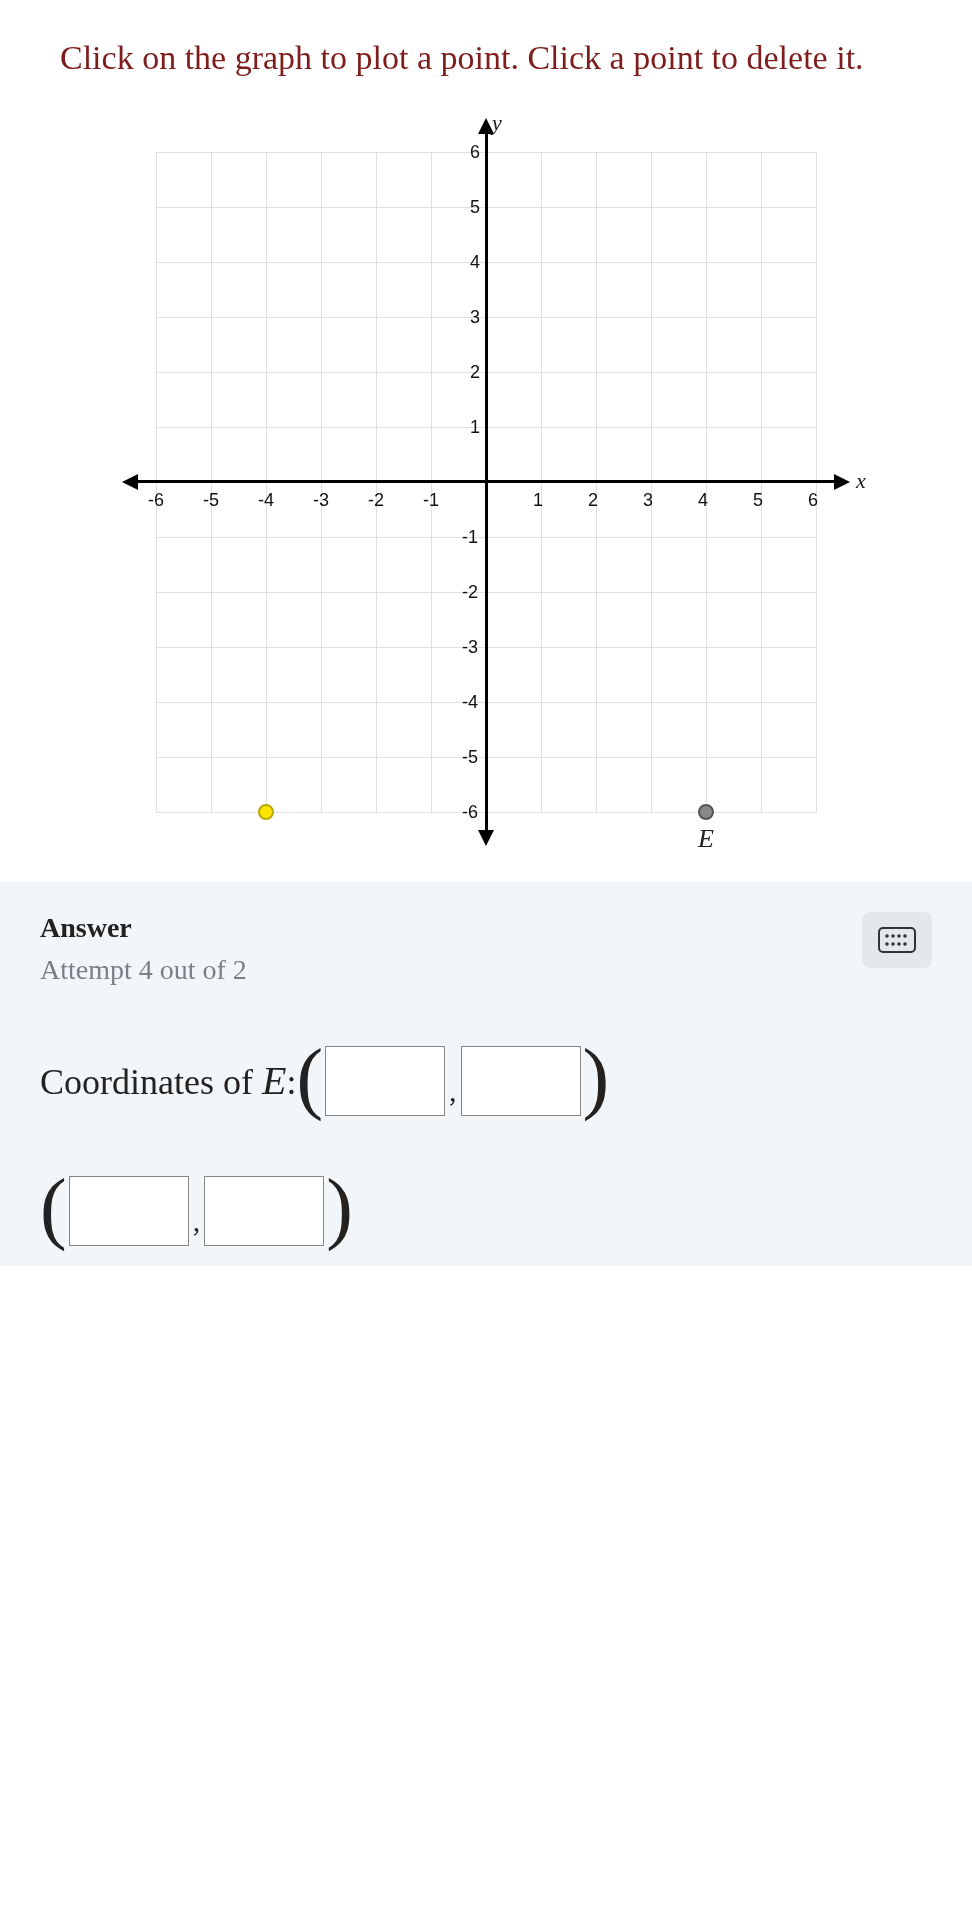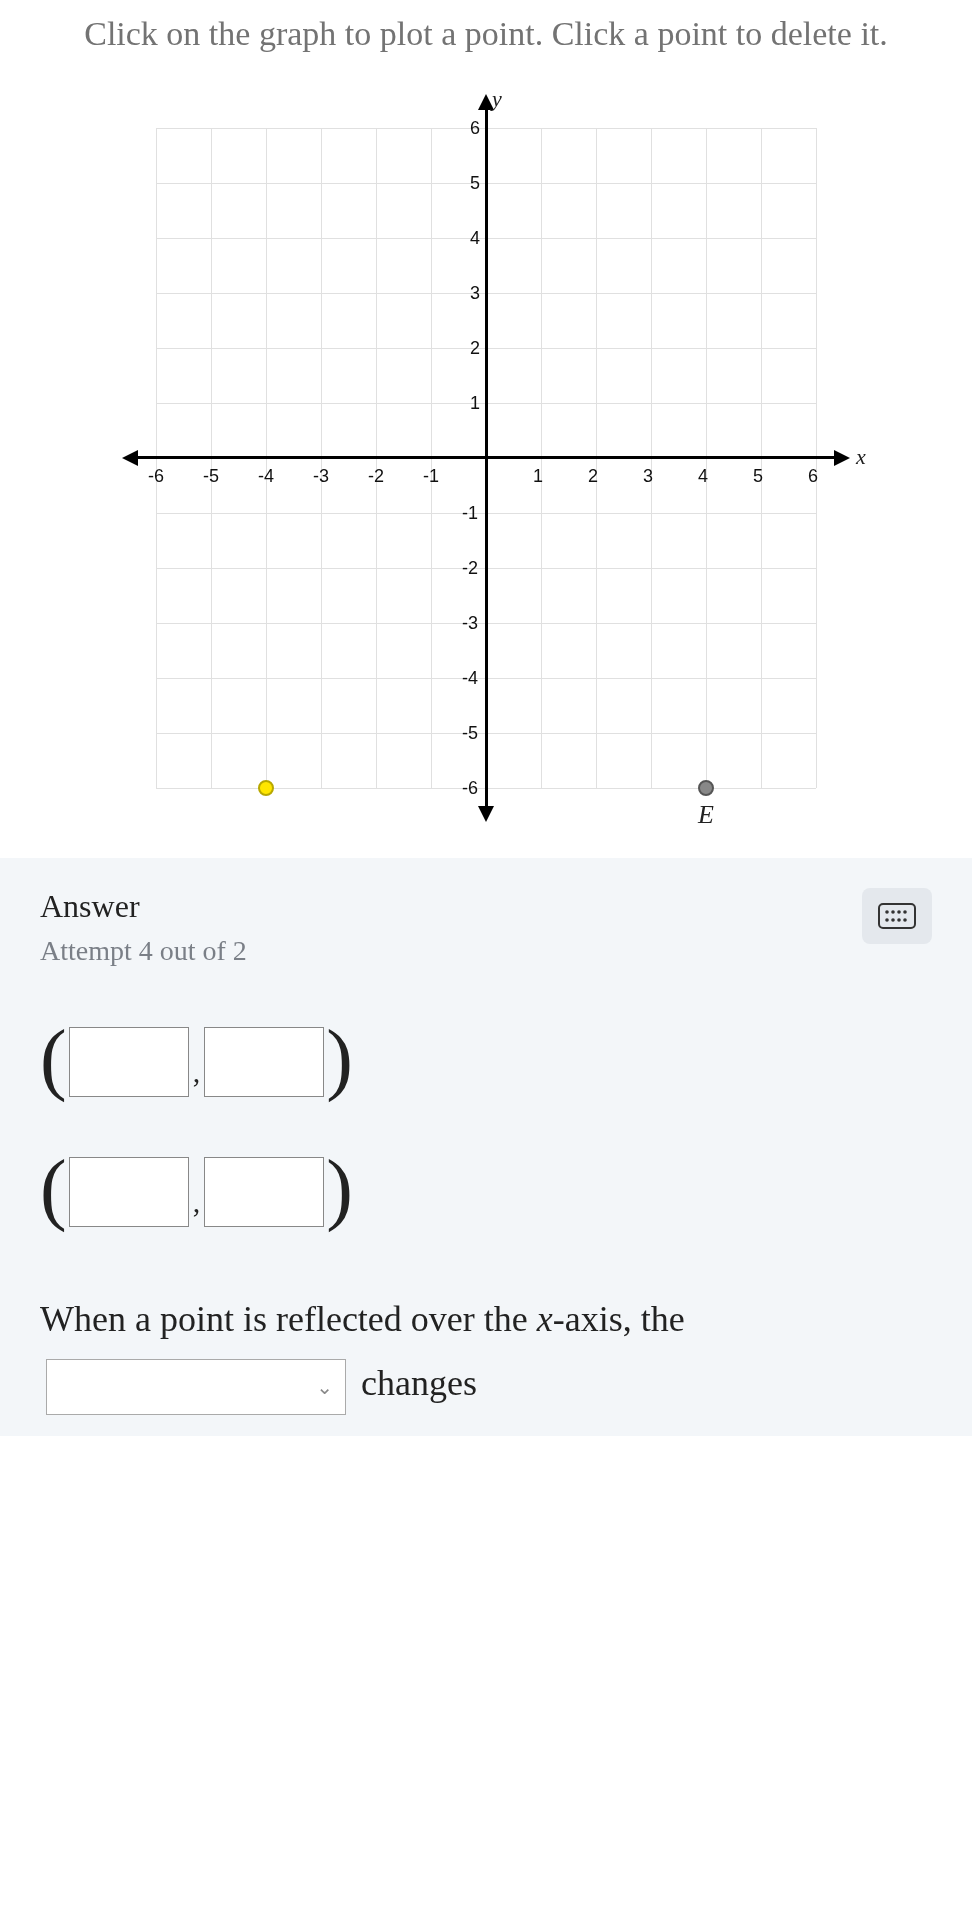--- a/index.html
+++ b/index.html
@@ -3,25 +3,26 @@
 <meta charset="utf-8">
 <style>
   * { box-sizing: border-box; margin: 0; padding: 0; }
   body {
     font-family: Georgia, 'Times New Roman', serif;
     width: 972px;
     background: #fff;
     color: #222;
   }
   .instruction {
-    text-align: center;
+    text-align: left;
     font-size: 34px;
     padding: 10px 60px 20px;
     line-height: 1.4;
-    color: #737373;
+    color: #7f1d1d;
+    margin-top: 24px;
   }
   .graph-wrap {
     position: relative;
     width: 720px;
     height: 720px;
     margin: 20px auto 40px;
   }
   .grid {
     position: absolute;
     left: 30px; top: 30px;
@@ -78,22 +79,22 @@
     background: #f3f6f9;
     padding: 30px 40px 20px;
     margin: 0;
   }
   .answer-header {
     display: flex;
     justify-content: space-between;
     align-items: flex-start;
   }
   .answer-title {
-    font-weight: normal;
-    font-size: 32px;
+    font-weight: bold;
+    font-size: 28px;
     font-family: Georgia, serif;
   }
   .attempt {
     color: #7a7f87;
     font-size: 28px;
     margin-top: 10px;
   }
   .kbd-btn {
     background: #e4e8ed;
     border-radius: 8px;
@@ -241,36 +242,31 @@
           <circle cx="27" cy="9" r="1.8" fill="#333"></circle>
         <circle cx="9" cy="17" r="1.8" fill="#333"></circle>
           <circle cx="15" cy="17" r="1.8" fill="#333"></circle>
         <circle cx="21" cy="17" r="1.8" fill="#333"></circle>
           <circle cx="27" cy="17" r="1.8" fill="#333"></circle>
       </svg>
     </div>
   </div>
 
   <div class="coord-row">
+    <span class="coord-label">
+      <span>Coordinates of </span><span class="mi">E</span><span>: </span>
+    </span>
     <span class="paren">(</span>
     <input class="coord-input" value="" style="">
     <span class="comma">,</span>
     <input class="coord-input" value="" style="">
     <span class="paren">)</span>
   </div>
 
   <div class="coord-row">
     <span class="paren">(</span>
     <input class="coord-input" value="" style="">
     <span class="comma">,</span>
     <input class="coord-input" value="" style="">
     <span class="paren">)</span>
   </div>
 
-  <div class="sentence">
-    <span>When a point is reflected over the </span><span class="mi">x</span><span>-axis, the </span>
-    <span class="dropdown">
-      <span></span>
-      <span class="chev">⌄</span>
-    </span>
-    <span> changes</span>
-  </div>
 </div>
 
 </body></html>

